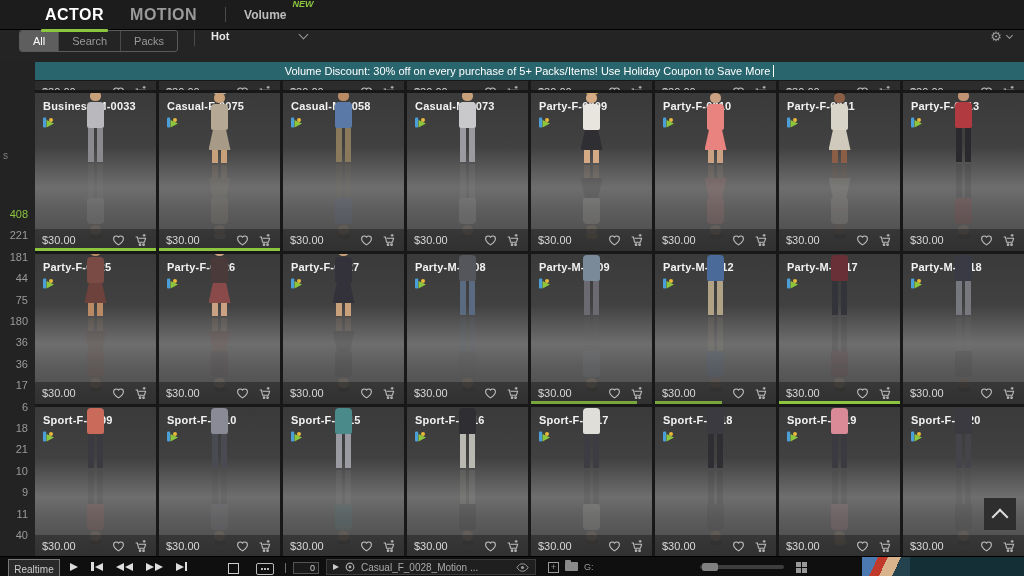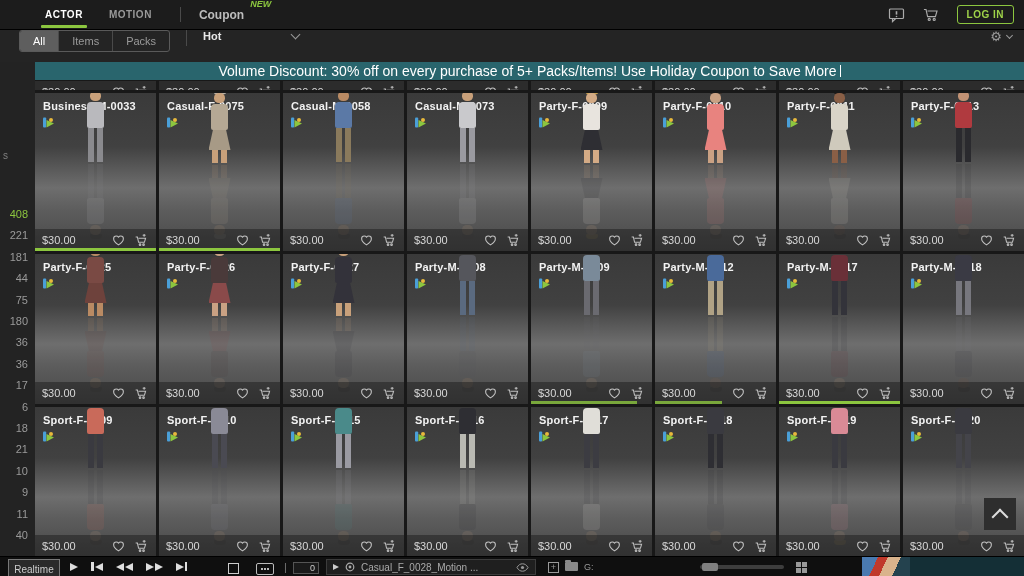--- a/index.html
+++ b/index.html
@@ -1,20 +1,20 @@
 <!DOCTYPE html>
 <html><head>
 <meta charset="utf-8">
 <style>
   html,body{margin:0;padding:0}
   body{width:1024px;height:576px;overflow:hidden;background:#181818;
        font-family:"Liberation Sans",sans-serif;-webkit-font-smoothing:antialiased;position:relative}
   
   .topnav{height:30px;background:#1c1c1c;display:flex;align-items:center;padding-left:45px;box-sizing:border-box;border-bottom:1px solid #000}
-  .navtab{font-size:10px;font-weight:bold;color:#9a9a9a;letter-spacing:.5px;margin-right:26px;position:relative;cursor:pointer}
+  .navtab{font-size:16px;font-weight:bold;color:#9a9a9a;letter-spacing:.5px;margin-right:26px;position:relative;cursor:pointer}
   .navtab.active{color:#fff}
   .navtab.active::after{content:"";position:absolute;left:-4px;right:-4px;bottom:-8px;height:3px;background:#8cc63f;border-radius:1px}
   .navdiv{width:1px;height:15px;background:#4a4a4a;margin:0 18px 0 2px}
   .accurig{font-size:12px;font-weight:bold;color:#bdbdbd;position:relative;margin-right:30px;cursor:pointer}
   .newbadge{position:absolute;top:-9px;right:-27px;color:#8cc63f;font-size:9px;font-style:italic;font-weight:bold}
   .searchbox{margin-left:14px;width:528px;height:21px;background:#161616;border:1px solid #4a4a4a;border-radius:3px;display:flex;align-items:center;padding:0 8px;box-sizing:border-box}
   .mag{width:9px;height:9px;border:1.5px solid #8a8a8a;border-radius:50%;position:relative;margin-right:8px;flex:none}
   .mag::after{content:"";position:absolute;width:5px;height:1.5px;background:#8a8a8a;transform:rotate(45deg);right:-4px;bottom:-2px}
   .searchbox input{flex:1;background:transparent;border:none;outline:none;color:#ccc;font-size:11px;font-family:"Liberation Sans",sans-serif}
   .searchbox input::placeholder{color:#777}
@@ -35,21 +35,21 @@
   .chev.small{width:4px;height:4px}
   
   .main{display:flex;height:494px}
   .sidebar{width:35px;background:#232323;position:relative;flex:none}
   .side-partial{position:absolute;top:88px;left:3px;color:#808080;font-size:10px}
   .counts{position:absolute;top:142px;left:0;right:0}
   .count{font-size:11px;color:#9a9a9a;text-align:right;padding-right:7px;line-height:21.4px;cursor:pointer}
   .count.active{color:#8cc63f}
   .content{flex:1;background:#181818;position:relative;overflow:hidden}
   .banner{height:18px;background:#29656d;display:flex;align-items:center;justify-content:center;cursor:pointer}
-  .banner span{color:#fff;font-size:14px}
+  .banner span{color:#fff;font-size:11px}
   .cursorbar{display:inline-block;width:1px;height:12px;background:#fff;margin-left:3px;vertical-align:middle}
   
   .partialrow{display:flex;gap:3px;height:9px;overflow:hidden;margin-top:1px}
   .sliver{flex:1 1 0;background:#3f3f3f;position:relative}
   .cardrow{display:flex;gap:3px;margin-top:3px}
   .cardrow.tall .card{height:158px}
   .card{flex:1 1 0;height:150px;position:relative;overflow:hidden;cursor:pointer;
         background:linear-gradient(180deg,#3a3a3a 0%,#414141 34%,#6e6e6e 60%,#5d5d5d 74%,#474747 100%)}
   .cname{position:absolute;top:7px;left:8px;font-size:11px;font-weight:bold;color:#f2f2f2;letter-spacing:.2px;white-space:nowrap}
   .cicon-top{position:absolute;top:23px;left:7px}
@@ -98,47 +98,29 @@
   svg{display:block}
 </style>
 </head>
 <body>
 
 <div class="topnav">
   <div class="navtab active">ACTOR</div>
   <div class="navtab">MOTION</div>
   <div class="navdiv"></div>
   <div class="accurig">
-    <span>Coupon</span>
+    <span>Volume</span>
     <span class="newbadge">NEW</span>
-  </div>
-  <div class="navright">
-    <span>
-      <svg width="17" height="16" viewBox="0 0 17 16" fill="none" stroke="#aaa" stroke-width="1.2">
-        <rect x="1.5" y="2" width="14" height="9.5" rx="1"></rect>
-        <path d="M4.5 11.5v3l3.2-3"></path>
-        <path d="M8.5 4.2v3.4" stroke-width="1.6"></path>
-        <circle cx="8.5" cy="9.5" r="0.8" fill="#aaa" stroke="none"></circle>
-      </svg>
-    </span>
-    <span>
-      <svg width="18" height="17" viewBox="0 0 24 24" fill="none" stroke="#aaa" stroke-width="1.6">
-        <path d="M2 5h3l2.2 10h11l2.3-8H7"></path>
-        <circle cx="9.5" cy="19" r="1.5"></circle>
-          <circle cx="16.5" cy="19" r="1.5"></circle>
-      </svg>
-    </span>
-    <button class="loginbtn">LOG IN</button>
   </div>
 </div>
 
 <div class="filterbar">
   <div class="ftabs">
     <div class="ftab active">All</div>
-    <div class="ftab">Items</div>
+    <div class="ftab">Search</div>
     <div class="ftab">Packs</div>
   </div>
   <div class="fdiv"></div>
   <div class="sortdd">
     <span class="sortlabel">Hot</span>
     <span class="chev"></span>
   </div>
   <div class="fsettings">
     <span class="gear">⚙</span>
     <span class="chev small"></span>

